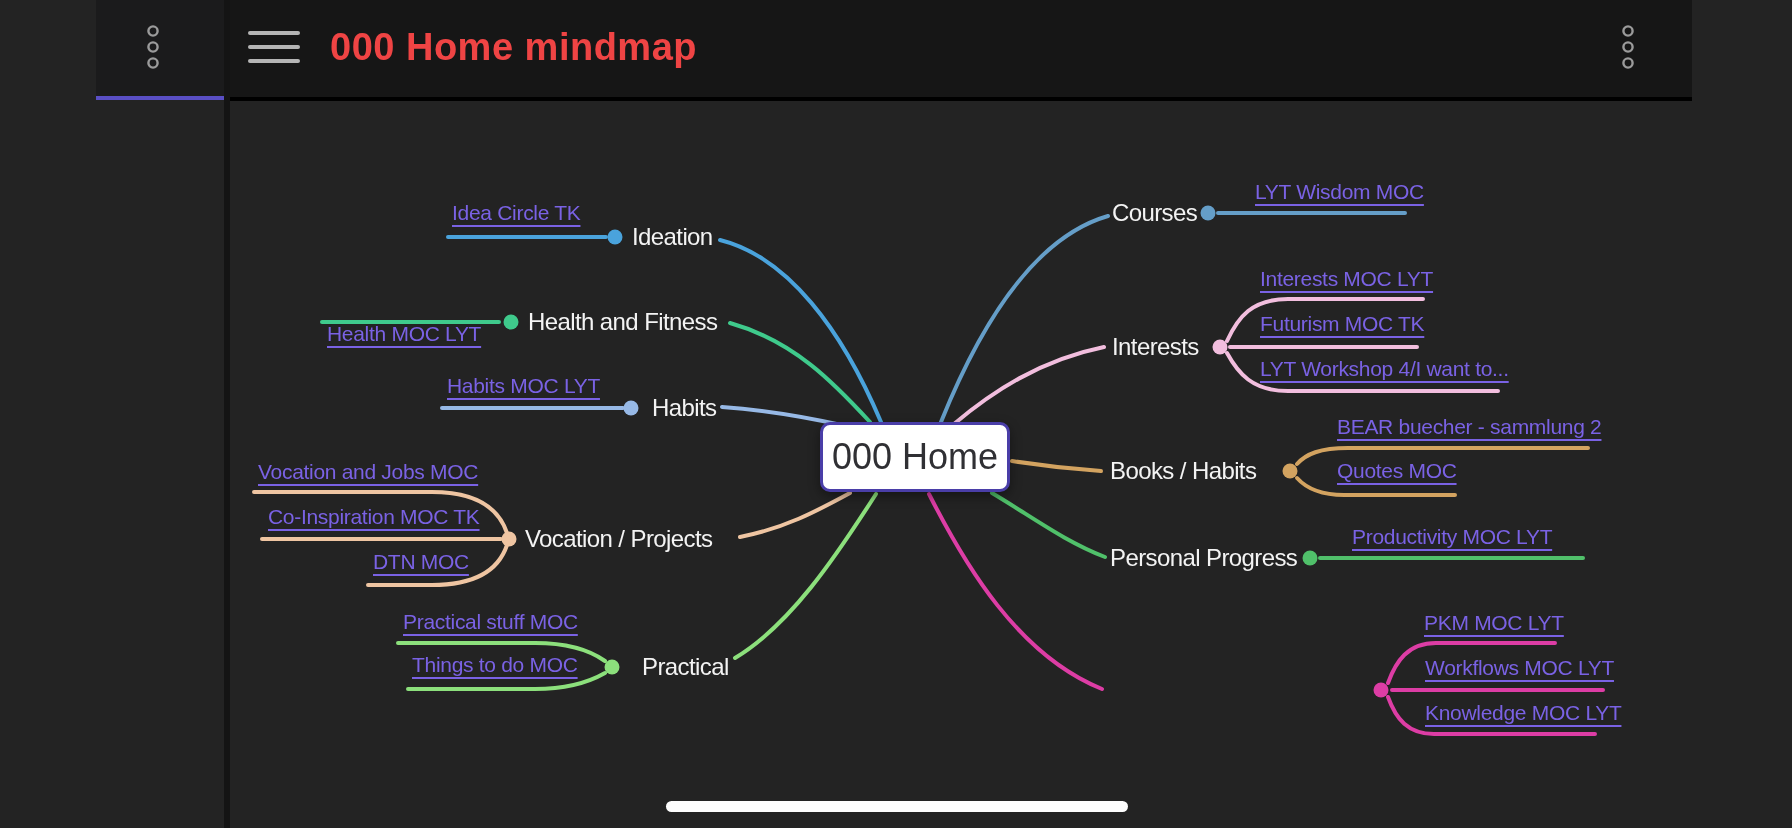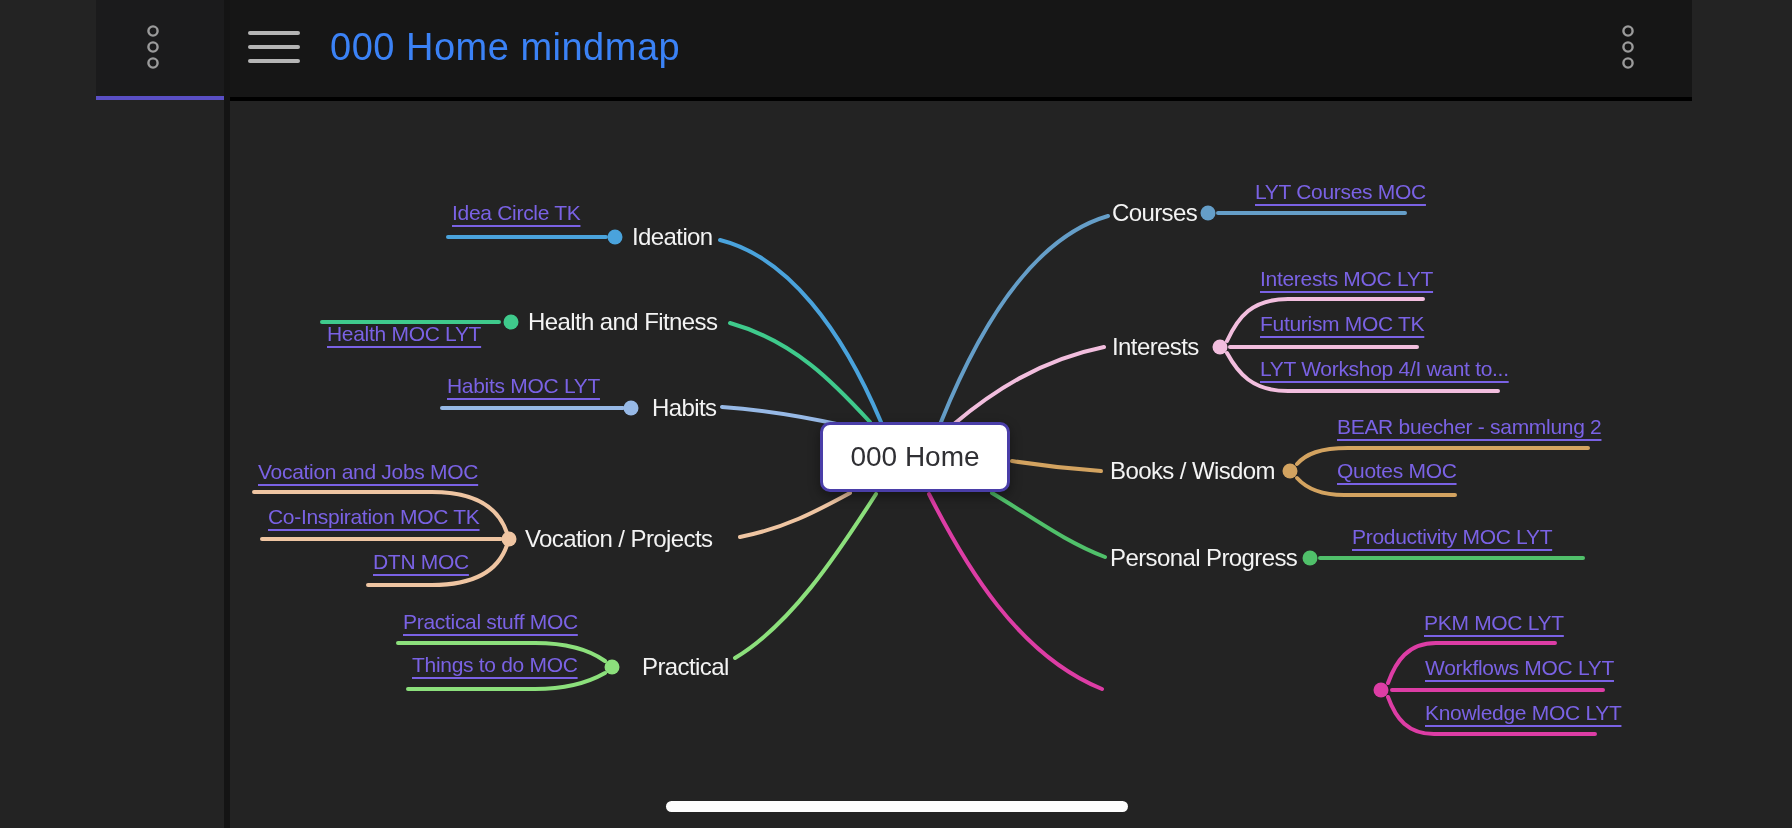--- a/index.html
+++ b/index.html
@@ -20,35 +20,35 @@
   .pane-divider{
     position:absolute;left:224px;top:0;width:6px;height:828px;
     background:#141414;
   }
   .main-header{
     position:absolute;left:230px;top:0;width:1462px;height:97px;
     background:#161616;border-bottom:4px solid #000;box-sizing:content-box;
   }
   .page-title{
     position:absolute;left:330px;top:26px;
-    font-size:38px;font-weight:normal;color:#3b82f6;letter-spacing:.5px;
+    font-size:38px;font-weight:bold;color:#ef4444;letter-spacing:.5px;
     white-space:nowrap;
   }
   .icon-btn{position:absolute;background:none;border:none;padding:0;cursor:pointer;}
   .home-indicator{
     position:absolute;left:666px;top:801px;width:462px;height:11px;
     border-radius:6px;background:#fdfdfd;
   }
   
   .edges{position:absolute;left:0;top:0;}
   .root-node{
     position:absolute;left:820px;top:422px;width:190px;height:70px;
     background:#fff;border:3px solid var(--node-border,#4a3ea8);border-radius:10px;
     display:flex;align-items:center;justify-content:center;
-    font-size:28px;color:#303034;box-sizing:border-box;
+    font-size:36px;color:#303034;box-sizing:border-box;
     box-shadow:0 4px 12px rgba(0,0,0,.4);
   }
   .branch-label{
     position:absolute;transform:translateY(-50%);
     font-size:24px;letter-spacing:-.6px;color:#f3f3f3;white-space:nowrap;
   }
   .moc-link{
     position:absolute;
     font-size:21px;letter-spacing:-.3px;color:var(--link,#7a62e4);
     text-decoration:underline;text-decoration-thickness:2px;text-underline-offset:5px;
@@ -158,32 +158,32 @@
     <span>000 Home</span>
   </div>
 
   <div class="branch-label" style="left:632px;top:237px;">Ideation</div>
   <div class="branch-label" style="left:528px;top:322px;">Health and Fitness</div>
   <div class="branch-label" style="left:652px;top:408px;">Habits</div>
   <div class="branch-label" style="left:525px;top:539px;">Vocation / Projects</div>
   <div class="branch-label" style="left:630px;top:667px;margin-left:12px;">Practical</div>
   <div class="branch-label" style="left:1112px;top:213px;">Courses</div>
   <div class="branch-label" style="left:1112px;top:347px;">Interests</div>
-  <div class="branch-label" style="left:1110px;top:471px;">Books / Wisdom</div>
+  <div class="branch-label" style="left:1110px;top:471px;">Books / Habits</div>
   <div class="branch-label" style="left:1110px;top:558px;">Personal Progress</div>
 
   <div class="moc-link" style="left:452px;top:201px;">Idea Circle TK</div>
   <div class="moc-link" style="left:327px;top:289px;margin-top:33px;">Health MOC LYT</div>
   <div class="moc-link" style="left:447px;top:374px;">Habits MOC LYT</div>
   <div class="moc-link" style="left:258px;top:460px;">Vocation and Jobs MOC</div>
   <div class="moc-link" style="left:268px;top:505px;">Co-Inspiration MOC TK</div>
   <div class="moc-link" style="left:373px;top:550px;">DTN MOC</div>
   <div class="moc-link" style="left:403px;top:610px;">Practical stuff MOC</div>
   <div class="moc-link" style="left:412px;top:653px;">Things to do MOC</div>
-  <div class="moc-link" style="left:1255px;top:180px;">LYT Courses MOC</div>
+  <div class="moc-link" style="left:1255px;top:180px;">LYT Wisdom MOC</div>
   <div class="moc-link" style="left:1260px;top:267px;">Interests MOC LYT</div>
   <div class="moc-link" style="left:1260px;top:312px;">Futurism MOC TK</div>
   <div class="moc-link" style="left:1260px;top:357px;">LYT Workshop 4/I want to...</div>
   <div class="moc-link" style="left:1337px;top:415px;">BEAR buecher - sammlung 2</div>
   <div class="moc-link" style="left:1337px;top:459px;">Quotes MOC</div>
   <div class="moc-link" style="left:1352px;top:525px;">Productivity MOC LYT</div>
   <div class="moc-link" style="left:1424px;top:611px;">PKM MOC LYT</div>
   <div class="moc-link" style="left:1425px;top:656px;">Workflows MOC LYT</div>
   <div class="moc-link" style="left:1425px;top:701px;">Knowledge MOC LYT</div>
 

